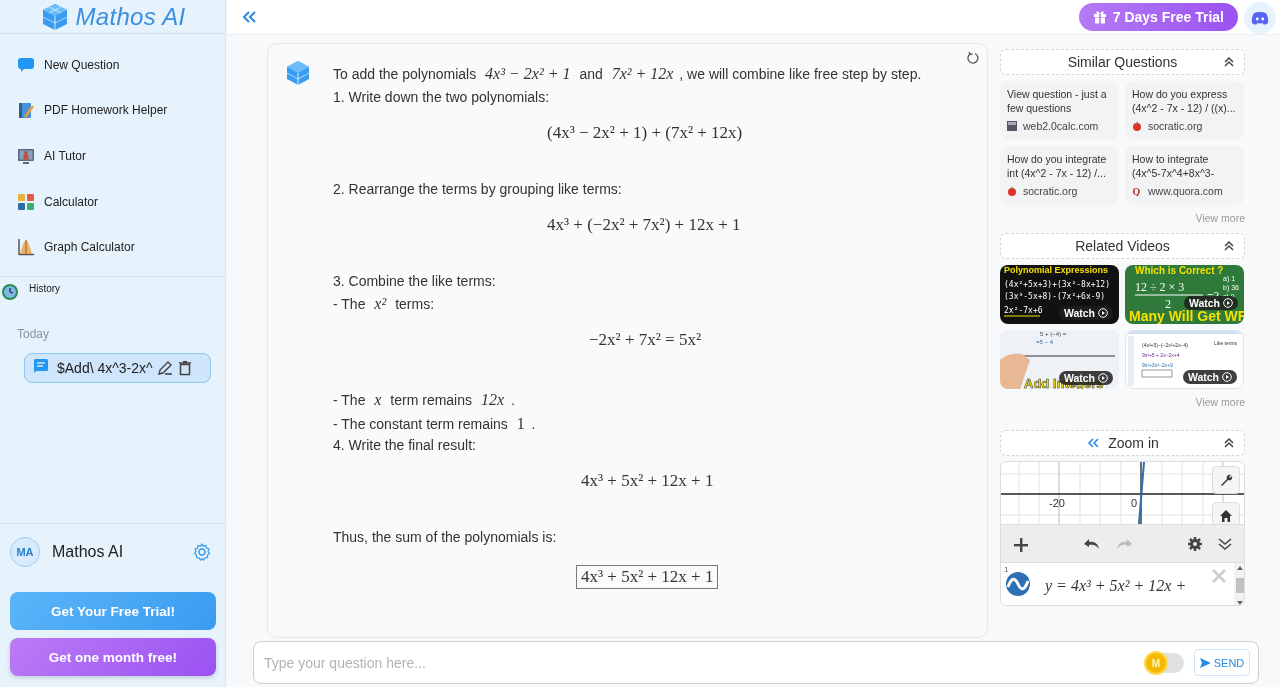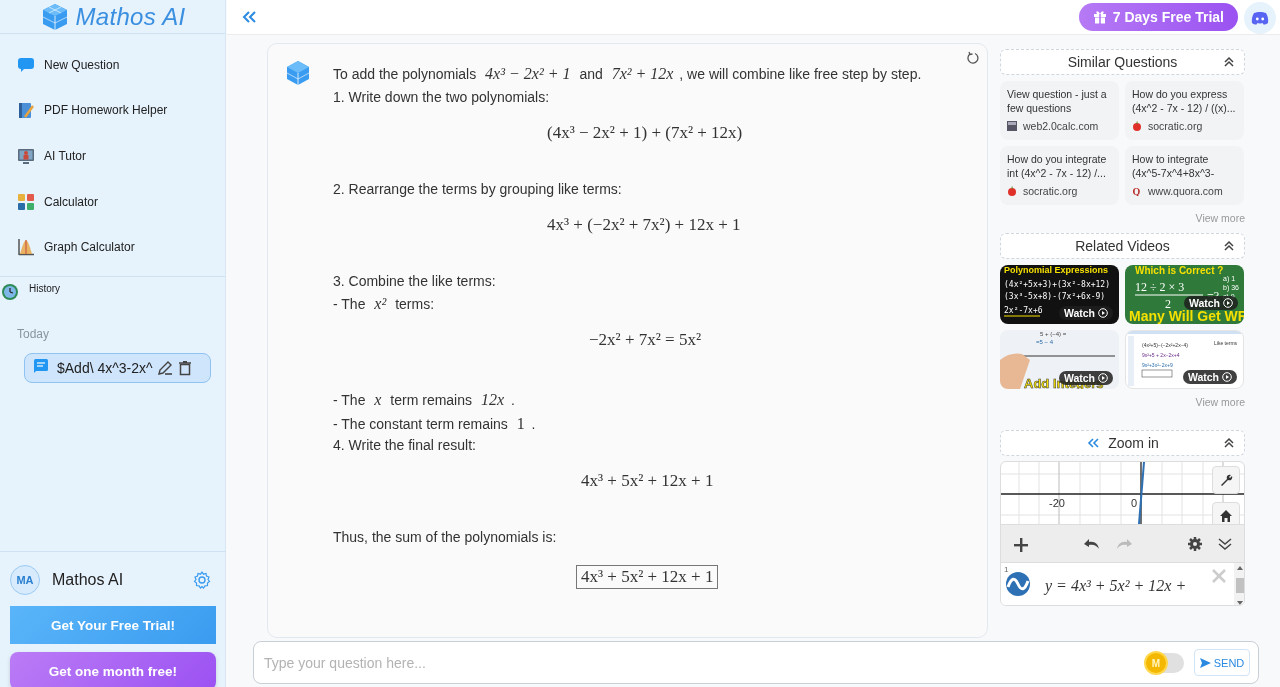--- a/index.html
+++ b/index.html
@@ -14,26 +14,26 @@
   .nav { padding-top: 8px; }
   .nav-item { display: flex; align-items: center; height: 45.6px; padding-left: 16px; font-size: 12px; color: #222; cursor: pointer; }
   .nav-item .ico { width: 20px; height: 20px; margin-right: 8px; display: inline-flex; align-items: center; justify-content: center; }
   .divider { height: 1px; background: #cfe1f2; margin: 6px 0; }
   .history-head { display: flex; align-items: flex-start; height: 40px; padding-left: 1px; font-size: 10px; color: #222; }
   .history-head .ico { width: 20px; height: 20px; margin-right: 8px; }
   .today { font-size: 12px; color: #8a94a0; padding-left: 17px; margin-top: 4px; height: 16px; }
   .hist-item { margin: 10px 14px 0 24px; height: 30px; border-radius: 8px; background: #cfe5fb; border: 1px solid #8ec3f2; display: flex; align-items: center; padding: 0 17px 0 8px; font-size: 14px; color: #222; }
   .hist-item .txt { flex: 1; margin-left: 8px; white-space: nowrap; overflow: hidden; }
   .hist-item .act { width: 16px; height: 16px; margin-left: 4px; display: inline-flex; }
-  .sidebar-bottom { position: absolute; left: 0; bottom: 0; width: 226px; height: 136px; border-top: 1px solid #cfe1f2; padding: 12px 10px 8px 10px; }
+  .sidebar-bottom { position: absolute; left: 0; bottom: 0; width: 226px; height: 164px; border-top: 1px solid #cfe1f2; padding: 12px 10px 8px 10px; }
   .user-row { display: flex; align-items: center; height: 32px; }
   .avatar { width: 30px; height: 30px; border-radius: 50%; background: #d8ebfc; border: 1px solid #9ccaf3; color: #2a7fd0; font-size: 11px; font-weight: bold; display: flex; align-items: center; justify-content: center; }
   .user-name { margin-left: 12px; font-size: 16px; color: #222; flex: 1; }
   .gear-btn { width: 20px; height: 20px; margin-right: 4px; }
-  .btn-trial { margin-top: 10px; height: 38px; border-radius: 0; background: linear-gradient(135deg,#5ab5f9,#3a9cf0); color: #fff; font-weight: bold; font-size: 13.5px; display: flex; align-items: center; justify-content: center; cursor: pointer; }
+  .btn-trial { margin-top: 24px; height: 38px; border-radius: 8px; background: linear-gradient(135deg,#5ab5f9,#3a9cf0); color: #fff; font-weight: bold; font-size: 13.5px; display: flex; align-items: center; justify-content: center; cursor: pointer; }
   .btn-month { margin-top: 8px; height: 38px; border-radius: 8px; background: linear-gradient(135deg,#bb7cf6,#9b51f2); color: #fff; font-weight: bold; font-size: 13.5px; display: flex; align-items: center; justify-content: center; cursor: pointer; box-shadow: 0 2px 4px rgba(0,0,0,0.15); }
   .supports { margin-top: 8px; display: flex; align-items: center; justify-content: center; gap: 6px; font-size: 14px; color: #222; }
   .supports svg { width: 13px; height: 13px; }
 
   
   .topbar { position: absolute; left: 227px; top: 0; right: 0; height: 35px; border-bottom: 1px solid #ececec; background: #fff; }
   .collapse-btn { position: absolute; left: 14px; top: 8px; width: 18px; height: 18px; }
   .trial-pill { position: absolute; right: 42px; top: 3px; height: 28px; padding: 0 14px; border-radius: 14px; background: linear-gradient(90deg,#b67af5,#9a52f1); color: #fff; font-size: 14px; font-weight: bold; display: flex; align-items: center; gap: 6px; cursor: pointer; }
   .discord-btn { position: absolute; right: 4px; top: 2px; width: 32px; height: 32px; border-radius: 50%; background: #e6f2fc; display: flex; align-items: center; justify-content: center; cursor: pointer; }
 

